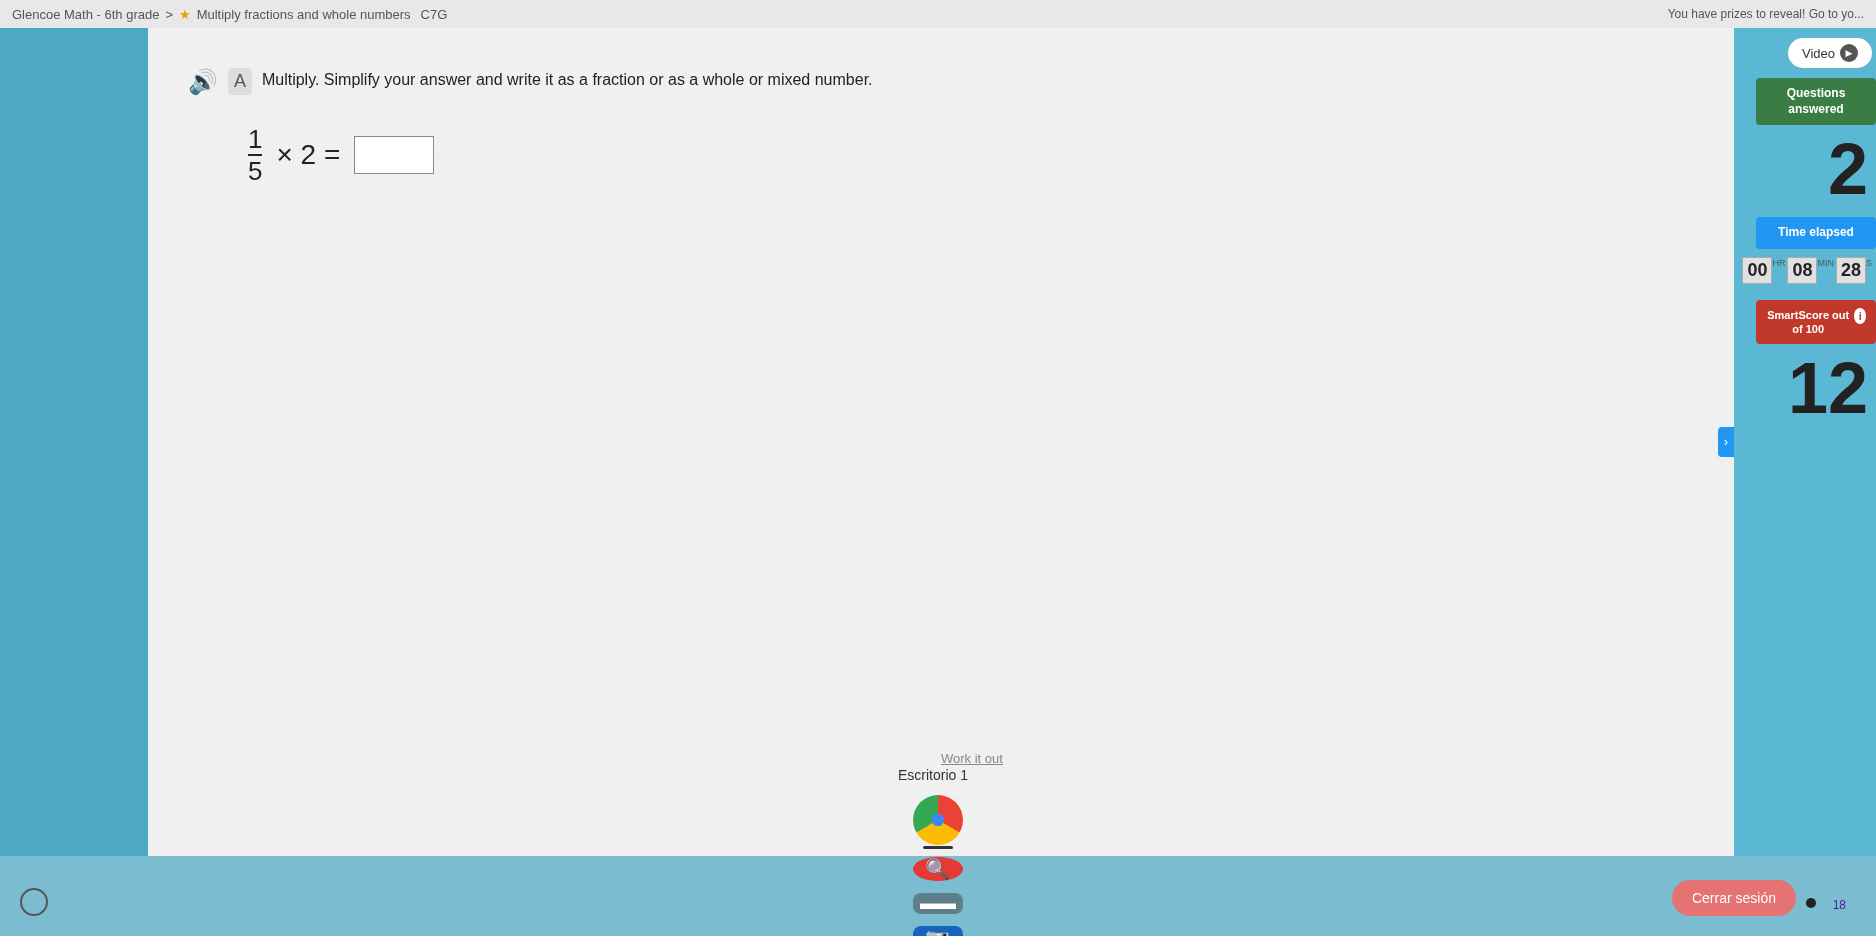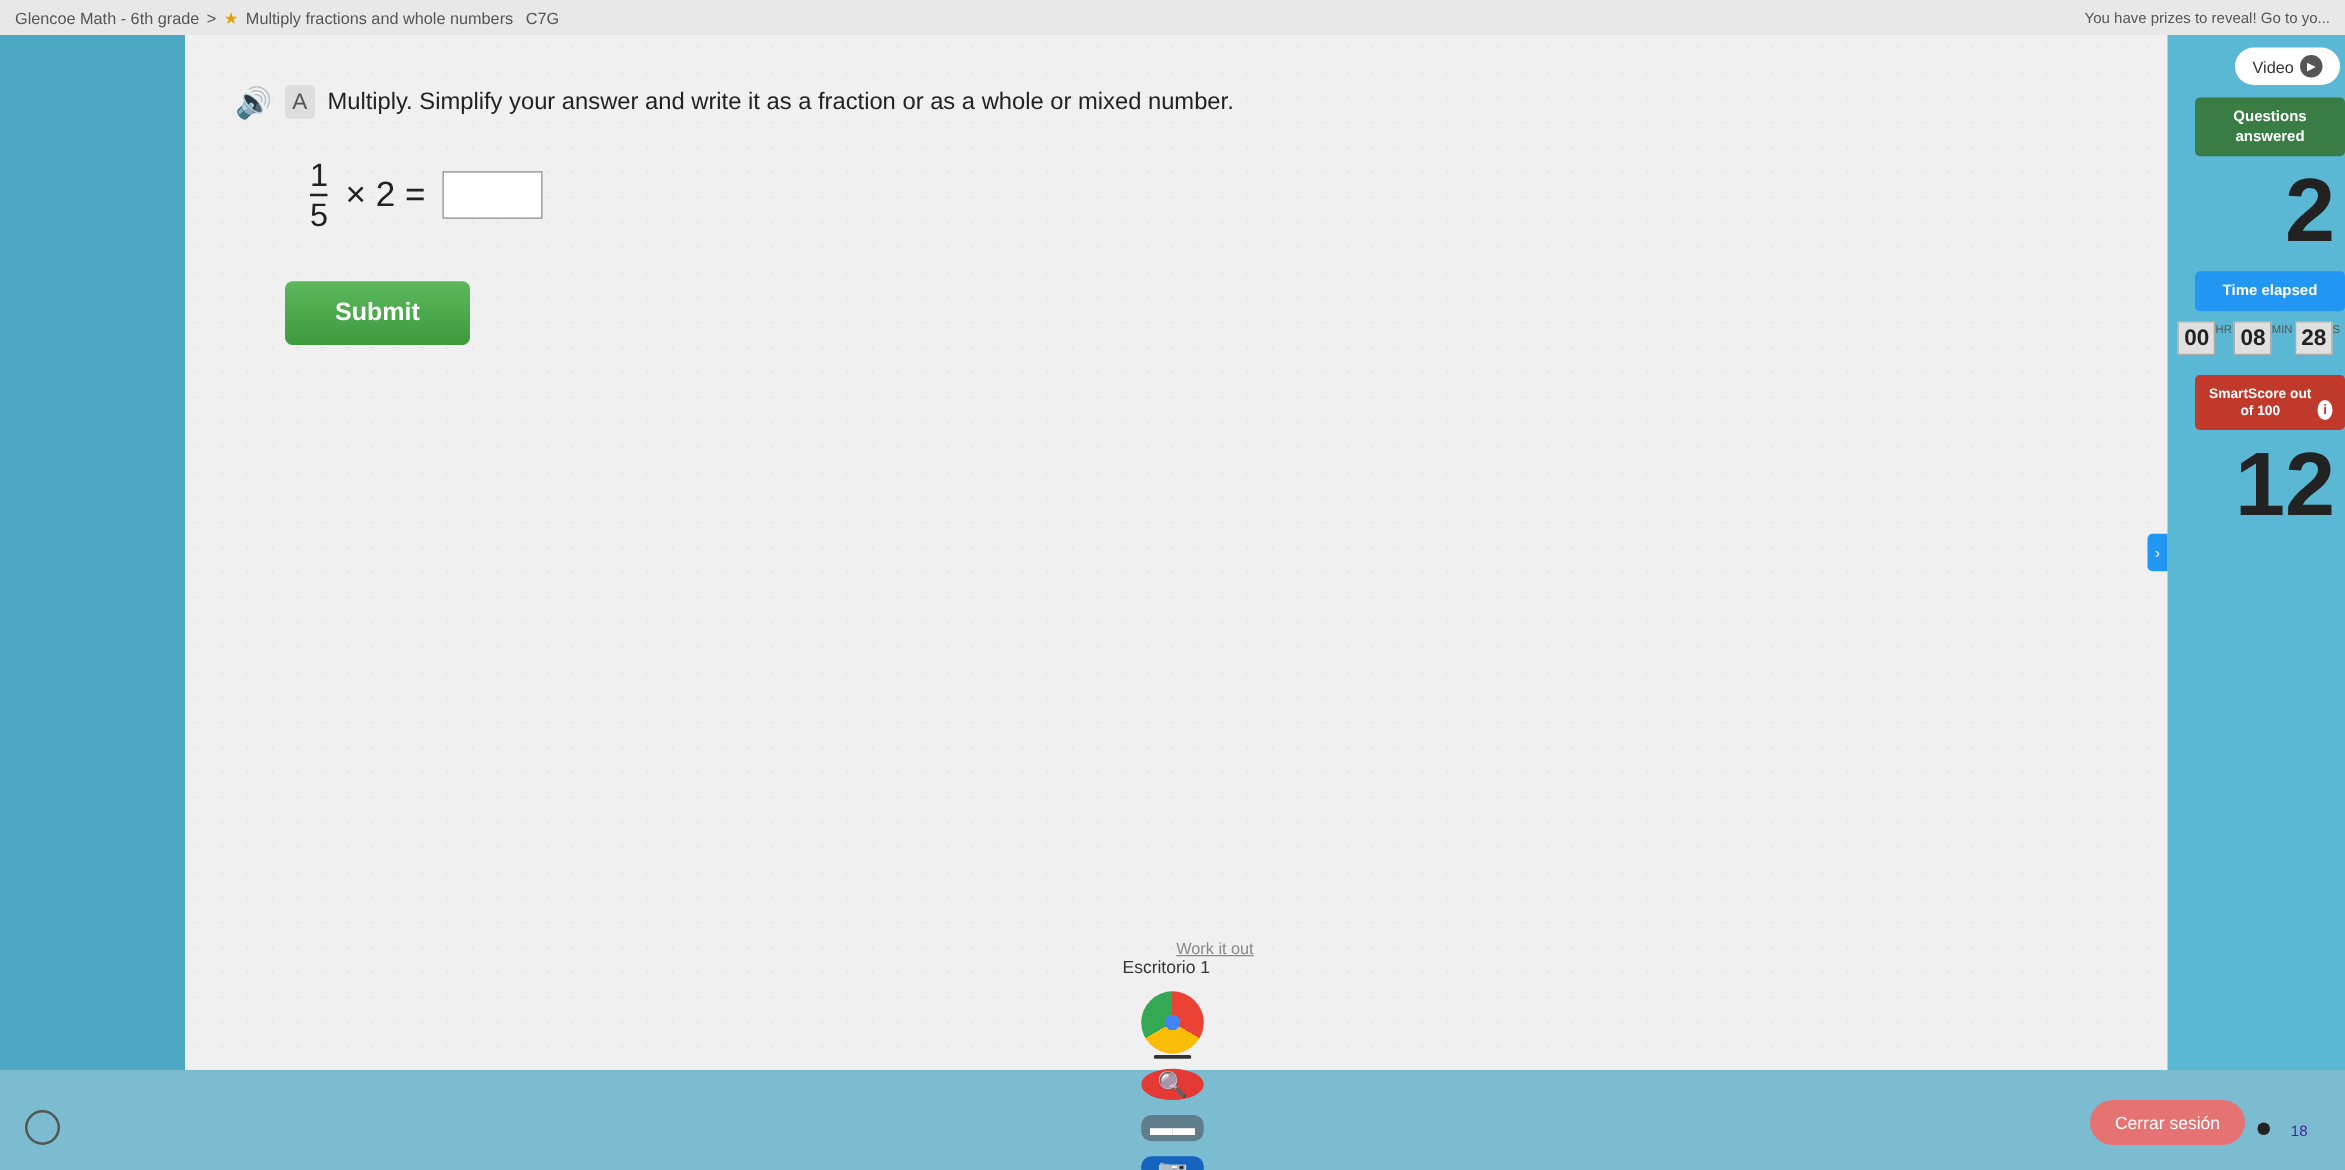--- a/index.html
+++ b/index.html
@@ -170,21 +170,21 @@
       border-radius: 4px;
       padding: 8px 10px;
       font-size: 11px;
       font-weight: bold;
       cursor: pointer;
       text-align: center;
       width: 120px;
       line-height: 1.3;
       margin-top: 12px;
       display: flex;
-      align-items: flex-end;
+      align-items: flex-start;
       gap: 4px;
     }
 
     .score-count {
       font-size: 72px;
       font-weight: bold;
       color: #222;
       text-align: right;
       padding-right: 8px;
       line-height: 1;
@@ -208,21 +208,21 @@
     .translate-icon {
       font-size: 20px;
       color: #555;
       cursor: pointer;
       background: #ddd;
       padding: 2px 5px;
       border-radius: 3px;
     }
 
     .question-text {
-      font-size: 19px;
+      font-size: 16px;
       color: #222;
       line-height: 1.5;
       flex: 1;
     }
 
     .math-expression {
       display: flex;
       align-items: center;
       gap: 14px;
       font-size: 28px;
@@ -448,21 +448,20 @@
       <div class="fraction">
         <span class="numerator">1</span>
         <div class="fraction-line"></div>
         <span class="denominator">5</span>
       </div>
       <span>× 2 =</span>
       <input class="answer-input" type="text" placeholder="" style="">
     </div>
 
     
-    <button class="submit-btn">Submit</button>
 
     
     <span class="work-it-out-label">Work it out</span>
 
     
     <div class="sidebar-blue-arrow">›</div>
 
   </div>
 
   <div class="right-sidebar">

